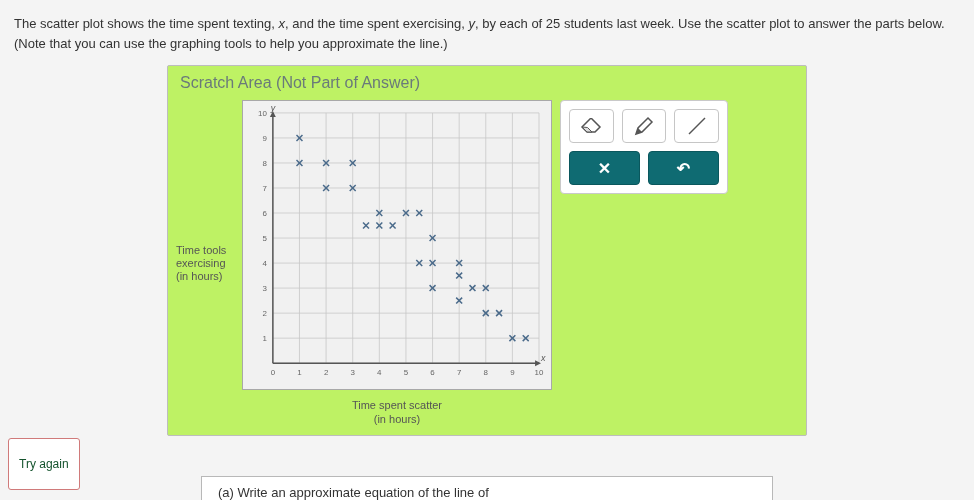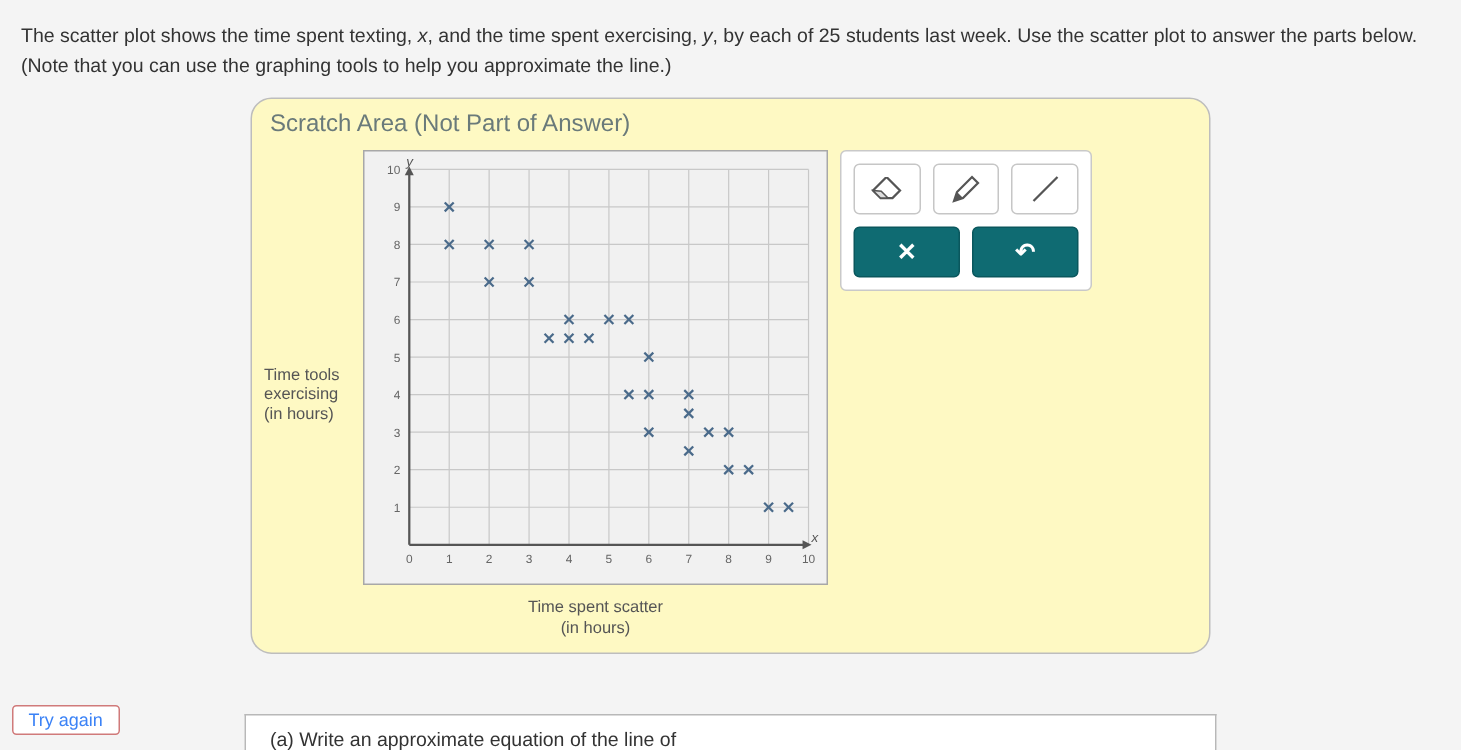--- a/index.html
+++ b/index.html
@@ -23,23 +23,23 @@
   .question {
     font-size: 13px;
     line-height: 1.5;
     color: #333;
     margin-bottom: 12px;
     margin-top: 6px;
   }
   .mainbox {
     margin: 0 auto;
     width: 640px;
-    background: #fef9c3;
+    background: #bef264;
     border: 1px solid #bdbdbd;
-    border-radius: 14px;
+    border-radius: 2px;
   }
   .scratch-title {
     color: #6a7a7a;
     font-size: 16px;
     padding: 8px 12px 4px 12px;
   }
   .workarea {
     display: flex;
     align-items: flex-start;
     padding: 4px 8px 8px 8px;
@@ -108,32 +108,32 @@
     color: #fff;
     border: 1px solid #0a575d;
     font-weight: bold;
   }
   .try-again {
     position: absolute;
     left: 8px;
     bottom: 10px;
     border: 1px solid #d07a7a;
     background: #fff;
-    color: #3b82f6;
+    color: #14532d;
     font-size: 12px;
-    padding: 2px 10px;
+    padding: 18px 10px;
     border-radius: 3px;
     cursor: pointer;
   }
   .answer-box {
     position: absolute;
     left: 50%;
     transform: translateX(-50%);
     bottom: 0;
-    width: 648px;
+    width: 572px;
     border: 1px solid #b8b8b8;
     border-bottom: none;
     background: #fff;
     padding: 8px 16px 0 16px;
     font-size: 13px;
     color: #333;
   }
 </style>
 </head>
 <body>

